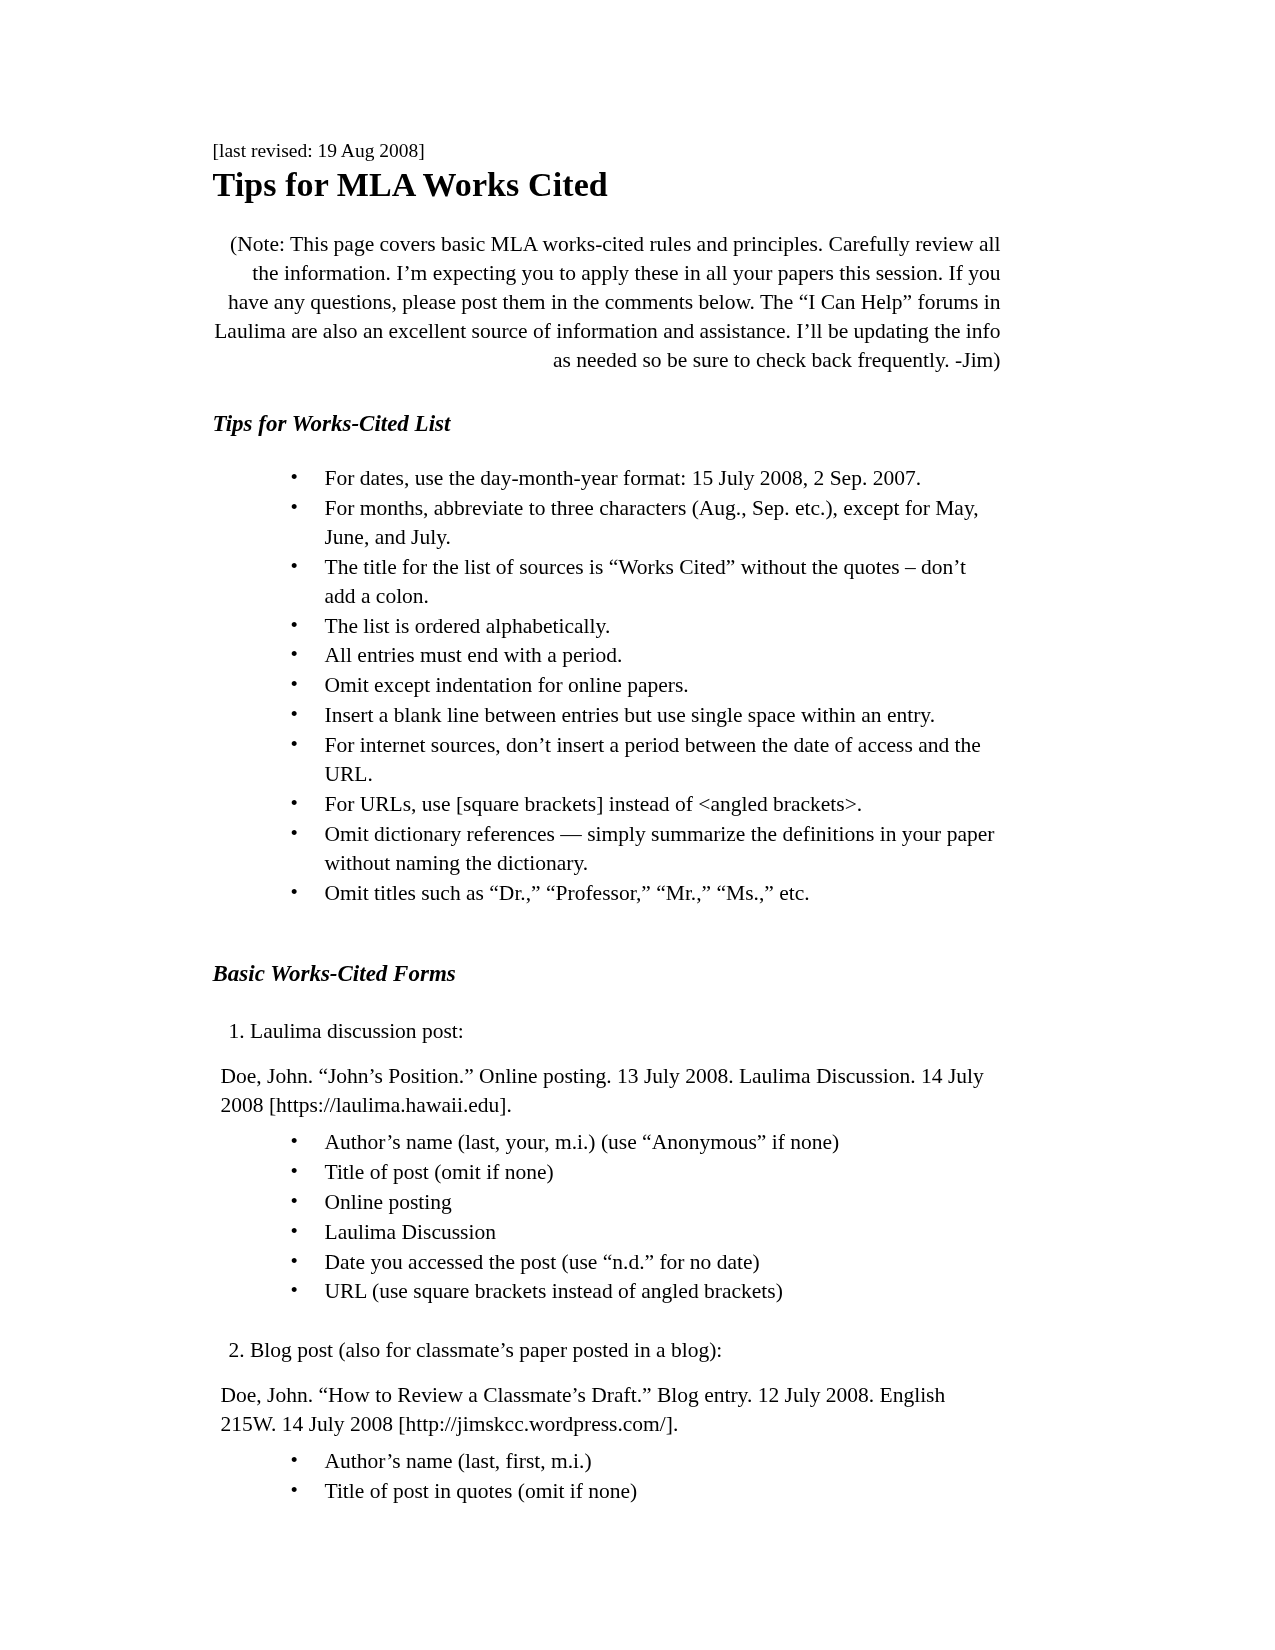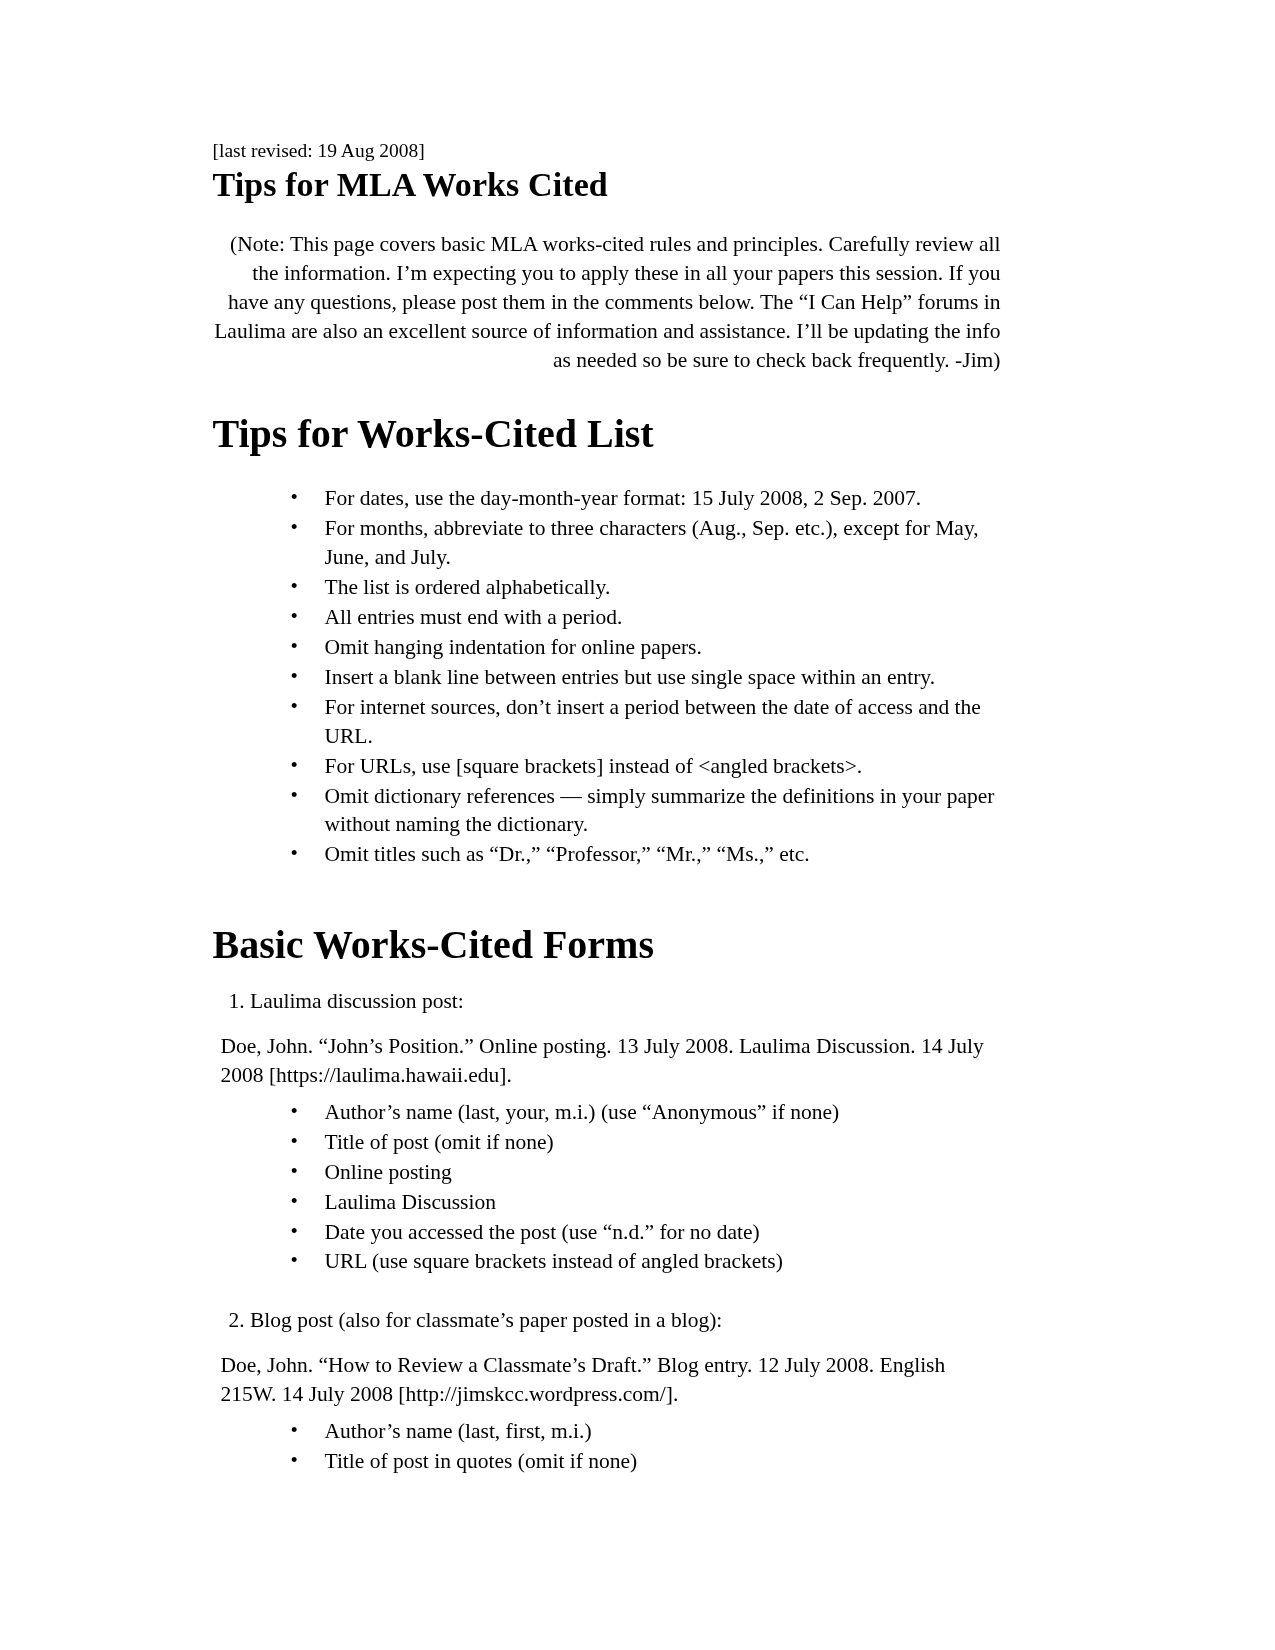--- a/index.html
+++ b/index.html
@@ -33,28 +33,29 @@
     margin: 0 0 26px 0;
     letter-spacing: 0.1px;
   }
   p.body-par {
     font-size: 21.5px;
     line-height: 1.345;
     margin: 0 0 18px 0;
     text-align: right;
   }
   h2.section-title {
-    font-size: 40px;
+    font-size: 23px;
     font-weight: bold;
     line-height: 1.2;
     margin: 36px 0 10px 0;
+    font-style: italic;
   }
   h2.section-title.forms {
     margin-top: 52px;
-    margin-bottom: 18px;
+    margin-bottom: 30px;
   }
   ul.bullets {
     list-style: none;
     margin: 0;
     padding: 0;
   }
   ul.bullets.main-list {
     margin-top: 26px;
     padding-left: 40px;
   }
@@ -104,23 +105,24 @@
 
   <h1 class="doc-title">Tips for MLA Works Cited</h1>
 
   <p class="body-par">(Note: This page covers basic MLA works-cited rules and principles. Carefully review all the information. I’m expecting you to apply these in all your papers this session. If you have any questions, please post them in the comments below. The “I Can Help” forums in Laulima are also an excellent source of information and assistance. I’ll be updating the info as needed so be sure to check back frequently. -Jim)</p>
 
   <h2 class="section-title">Tips for Works-Cited List</h2>
 
   <ul class="bullets main-list">
     <li>For dates, use the day-month-year format: 15 July 2008, 2 Sep. 2007.</li>
     <li>For months, abbreviate to three characters (Aug., Sep. etc.), except for May, June, and July.</li>
+    <li>The title for the list of sources is “Works Cited” without the quotes – don’t add a colon.</li>
     <li>The list is ordered alphabetically.</li>
     <li>All entries must end with a period.</li>
-    <li>Omit hanging indentation for online papers.</li>
+    <li>Omit except indentation for online papers.</li>
     <li>Insert a blank line between entries but use single space within an entry.</li>
     <li>For internet sources, don’t insert a period between the date of access and the URL.</li>
     <li>For URLs, use [square brackets] instead of &lt;angled brackets&gt;.</li>
     <li>Omit dictionary references — simply summarize the definitions in your paper without naming the dictionary.</li>
     <li>Omit titles such as “Dr.,” “Professor,”  “Mr.,” “Ms.,” etc.</li>
   </ul>
 
   <h2 class="section-title forms">Basic Works-Cited Forms</h2>
 
   <div class="form-block">

